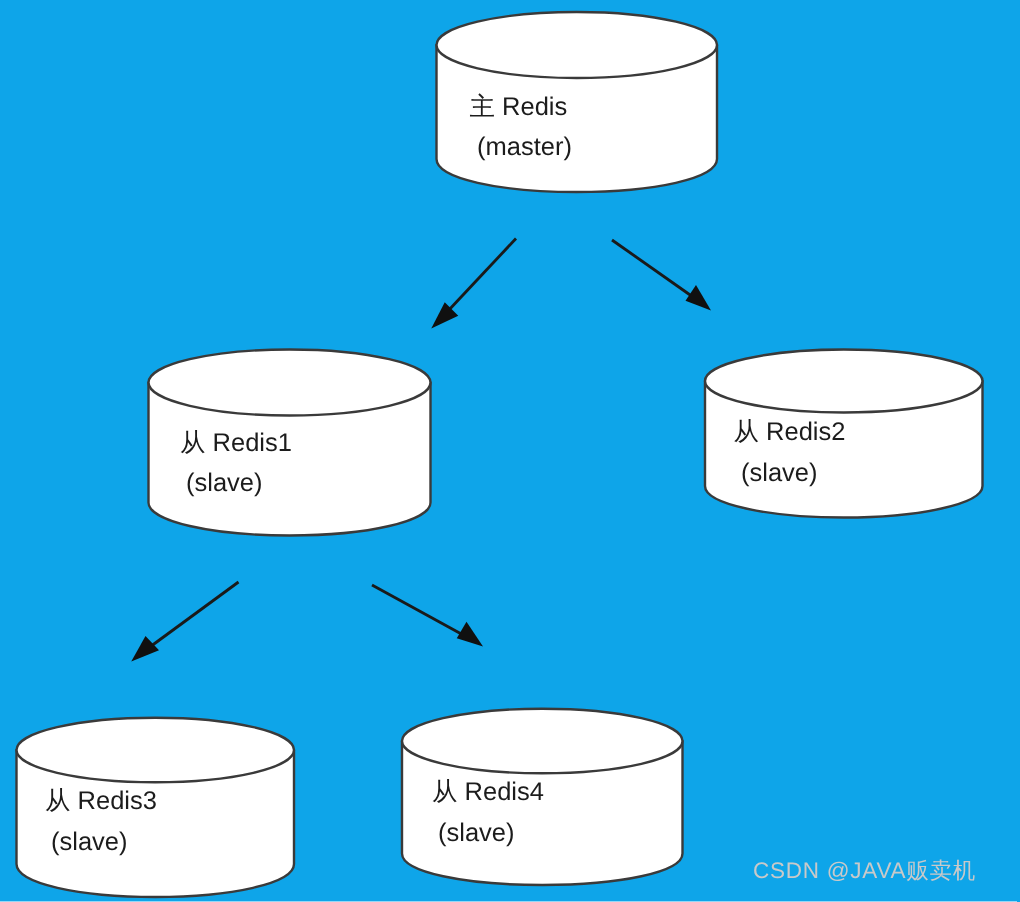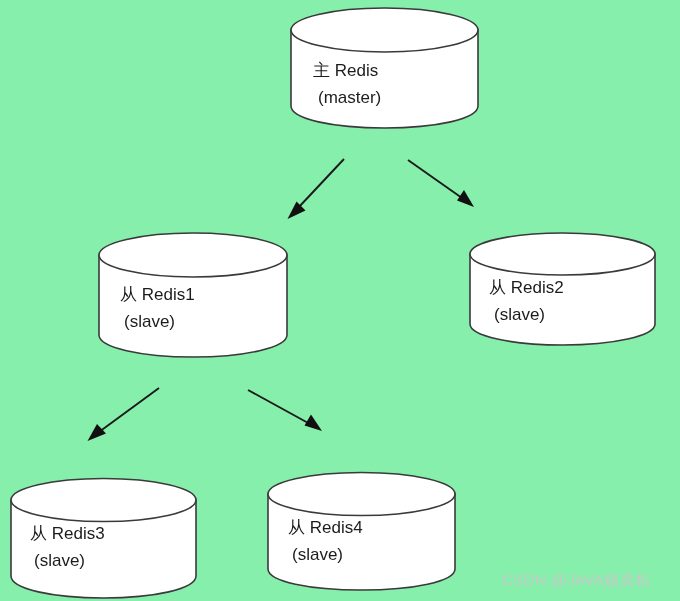--- a/index.html
+++ b/index.html
@@ -11,21 +11,21 @@
   body {
     width: 680px;
     height: 601px;
     overflow: hidden;
     font-family: "Liberation Sans", "DejaVu Sans", sans-serif;
   }
   #diagram-root {
     position: relative;
     width: 680px;
     height: 601px;
-    background: #86efac;
+    background: #0ea5e9;
   }
   svg#diagram-svg {
     position: absolute;
     top: 0;
     left: 0;
     width: 680px;
     height: 601px;
     display: block;
   }
   .cyl-body {

